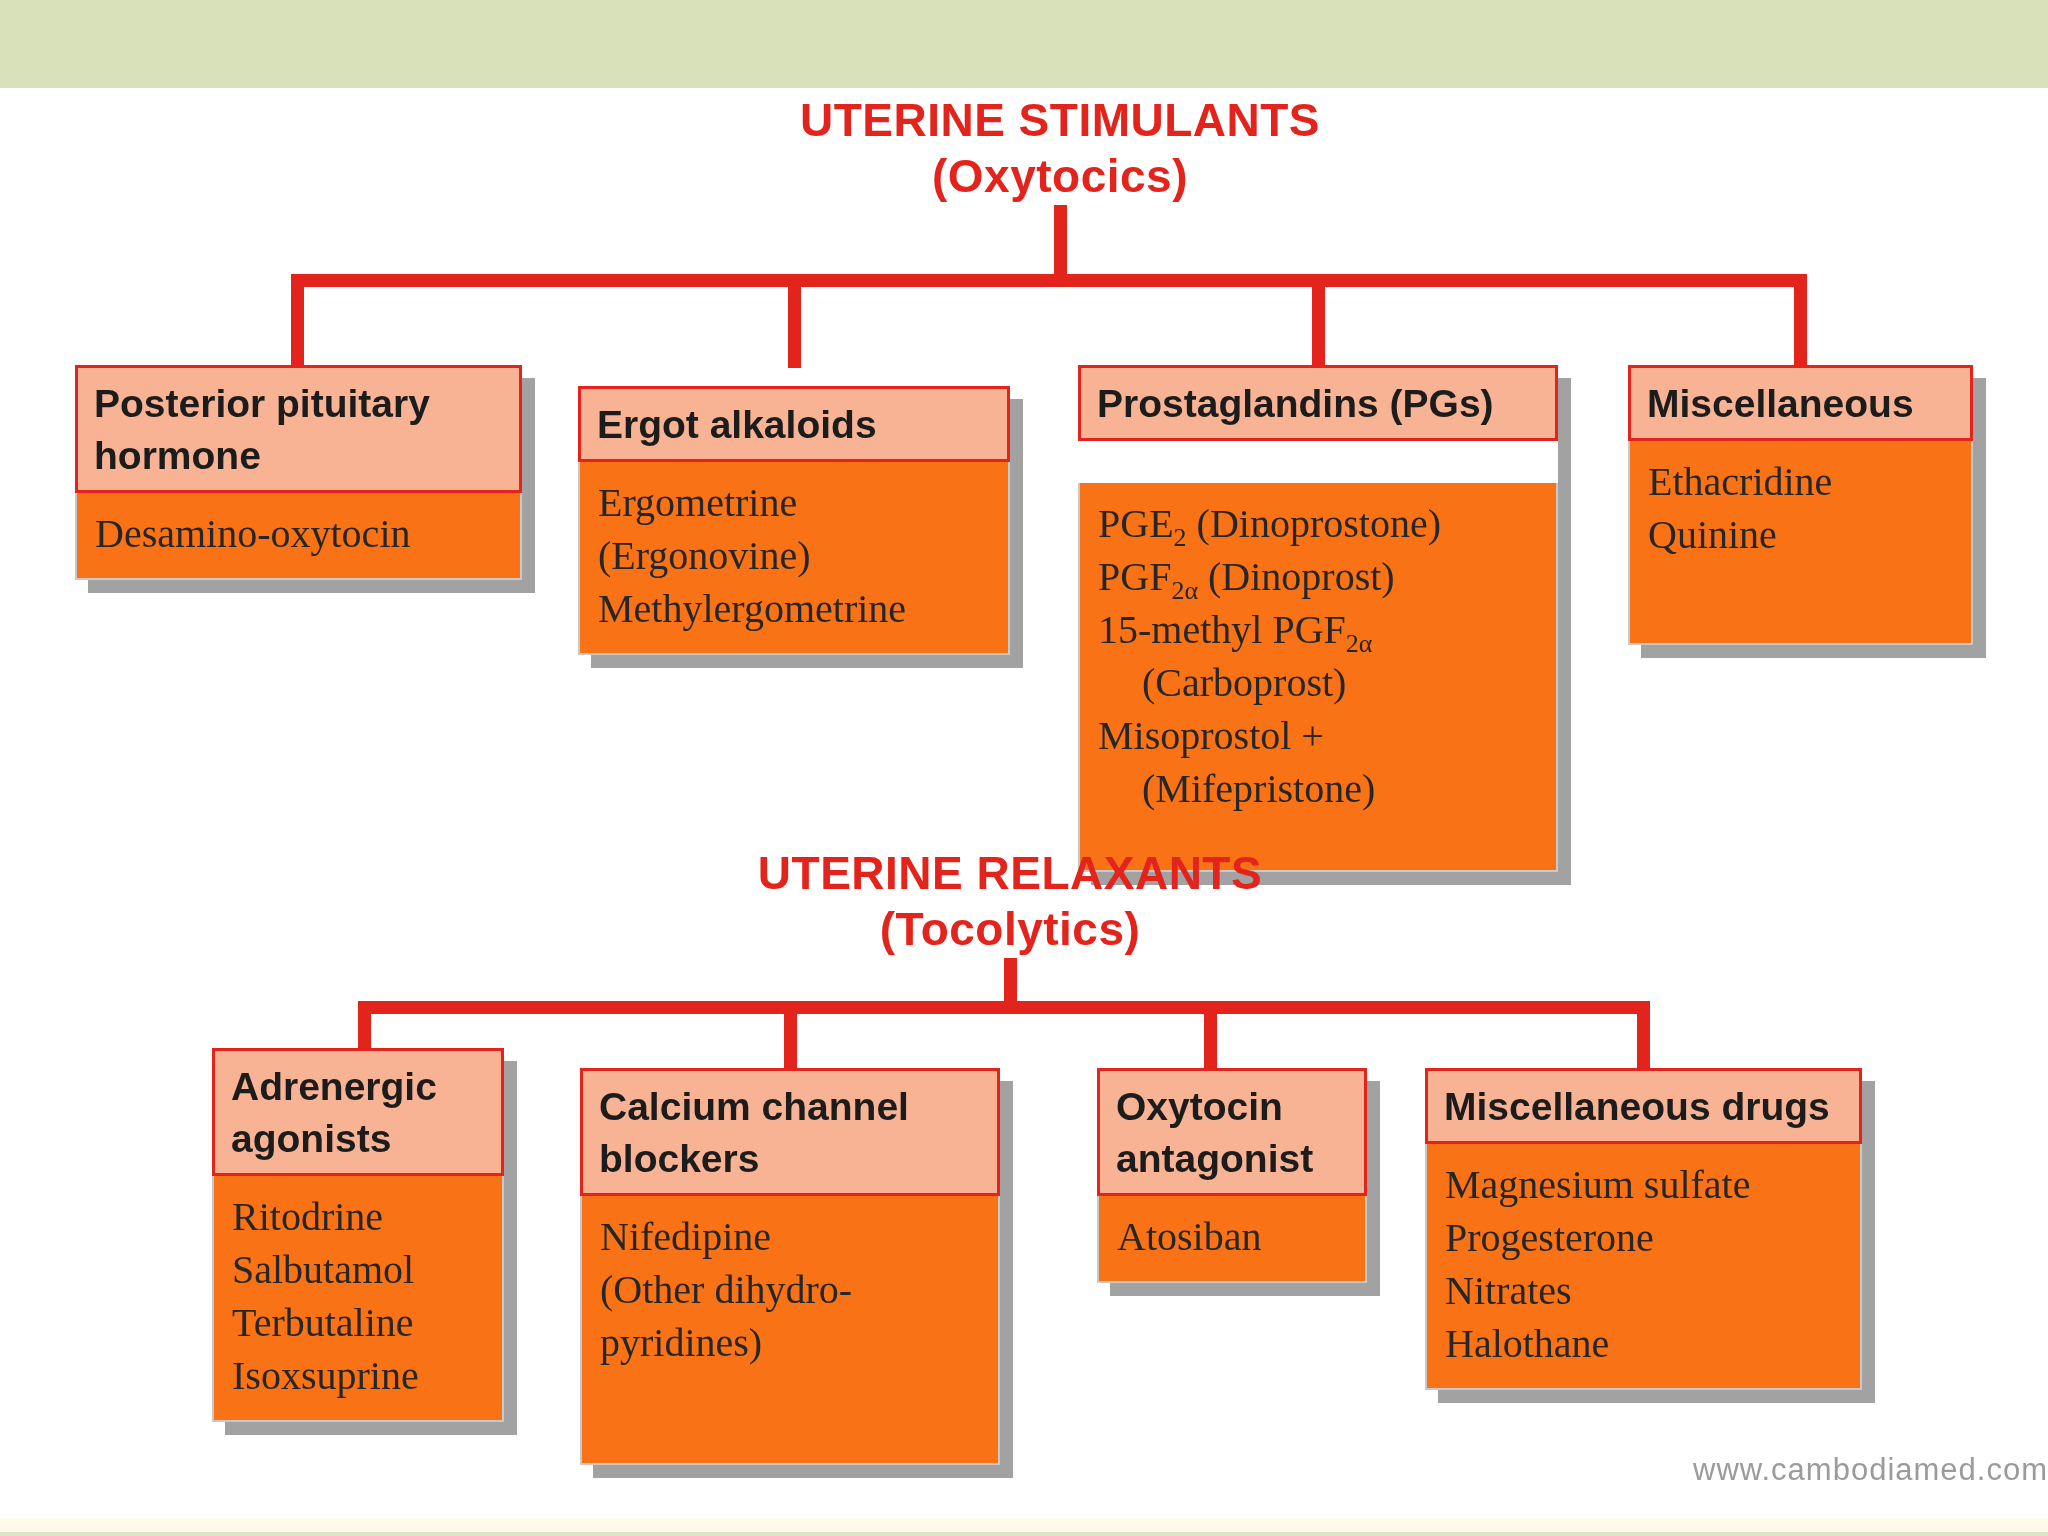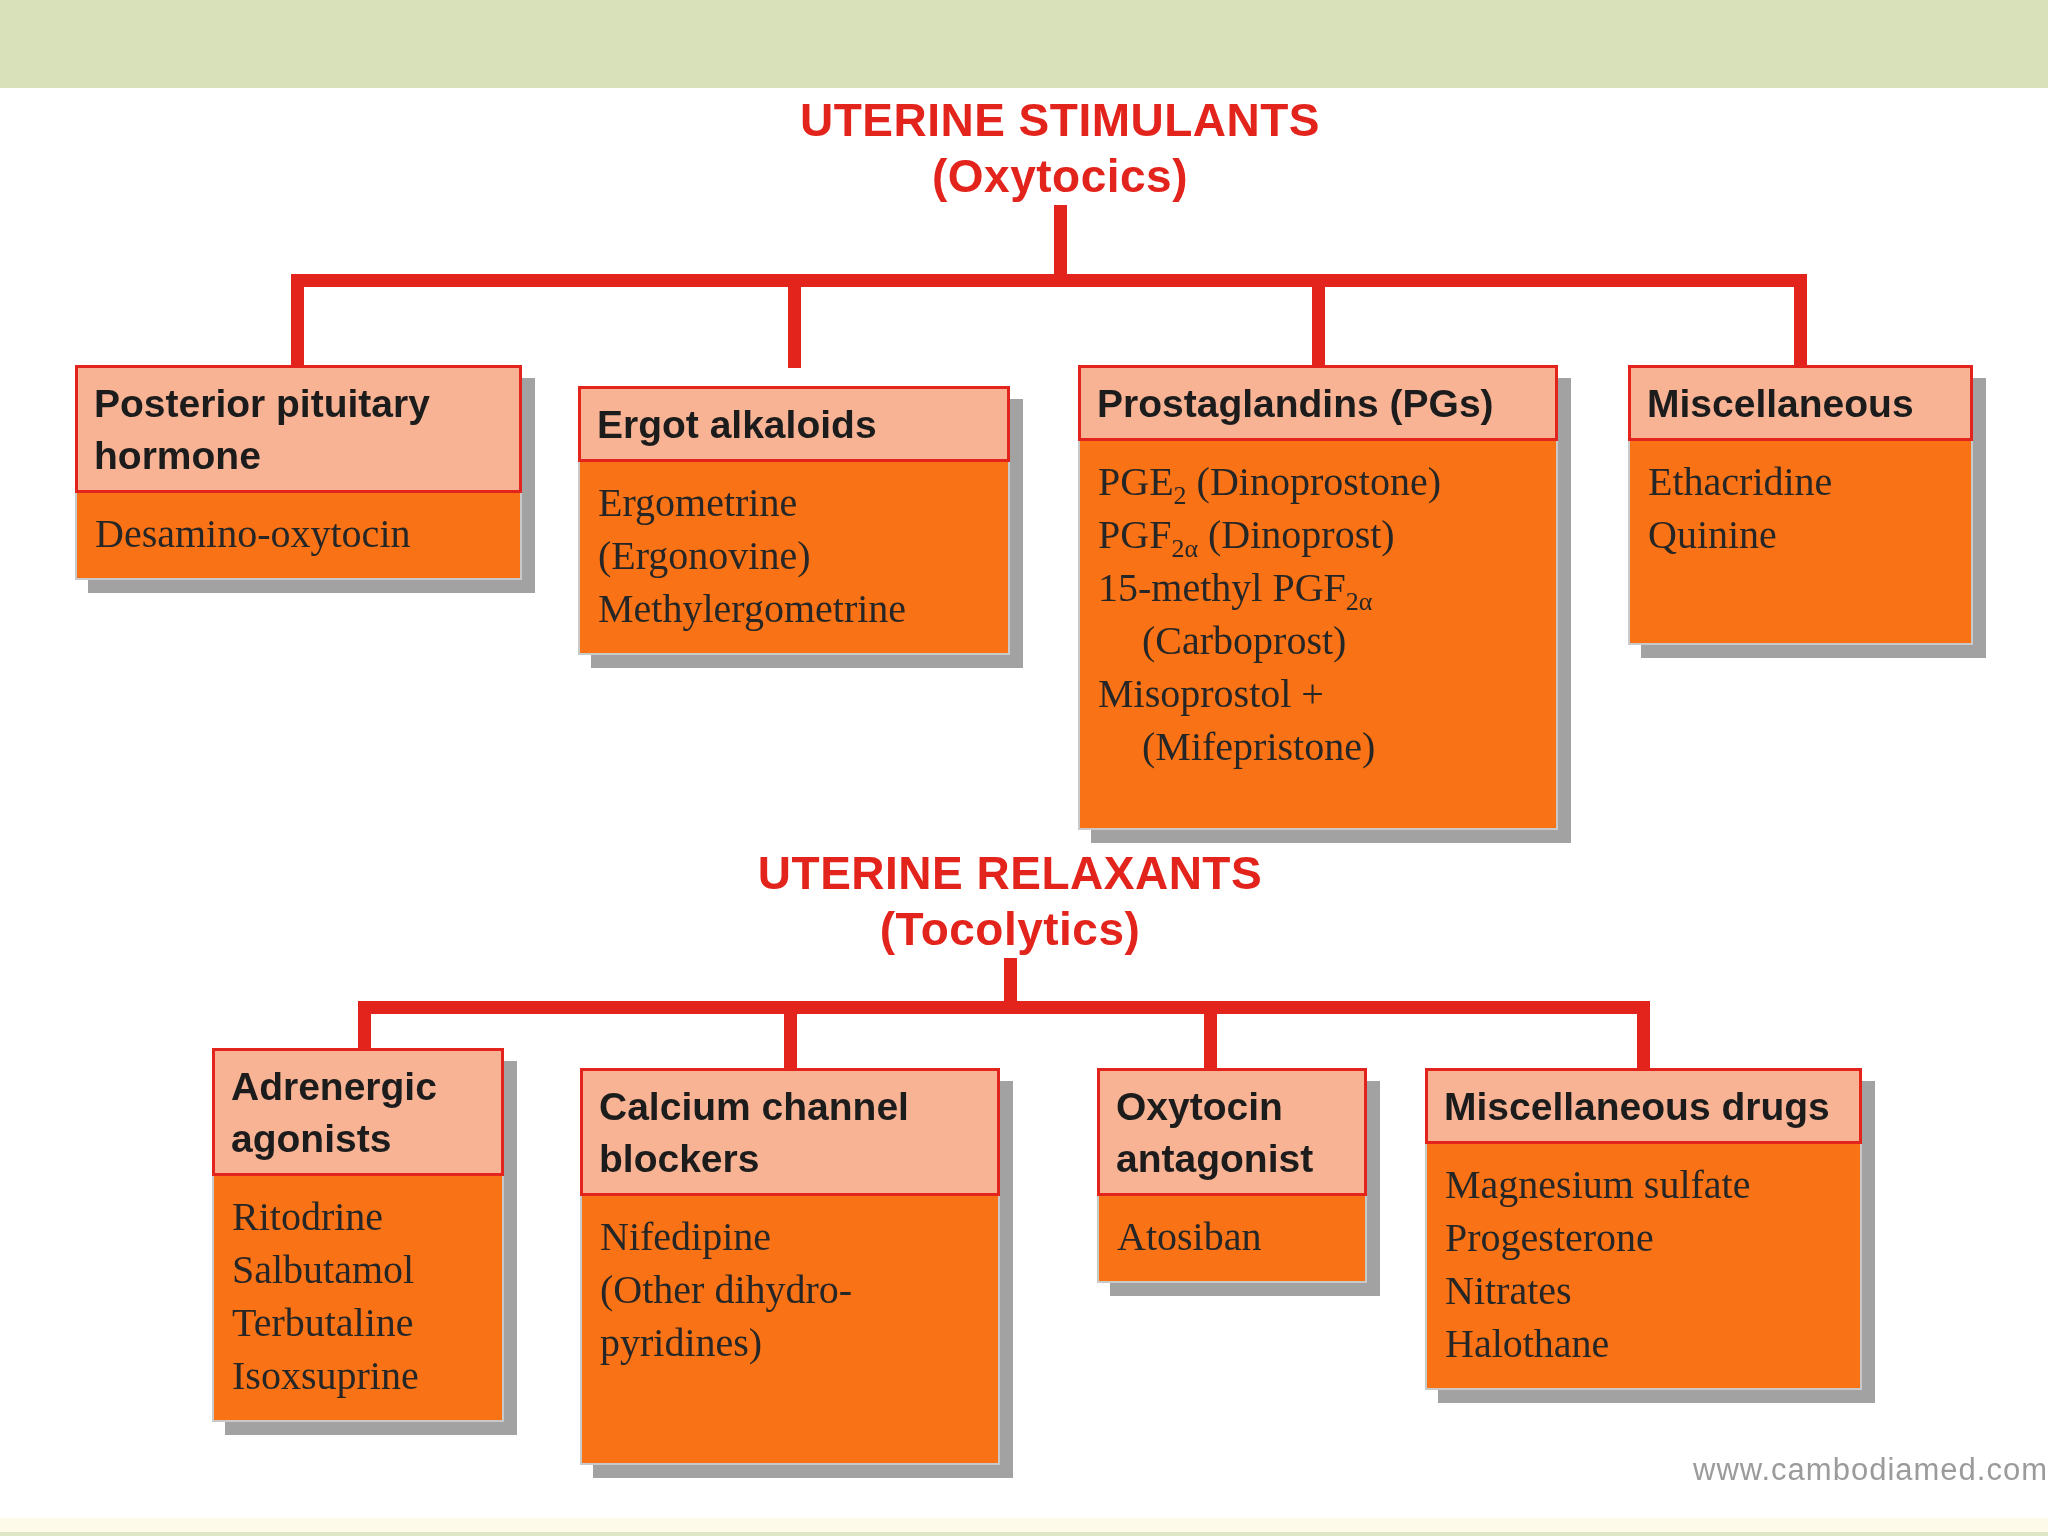--- a/index.html
+++ b/index.html
@@ -70,21 +70,21 @@
     <div class="box" style="left: 578px; top: 386px; width: 432px;">
       <div class="box-header">Ergot alkaloids</div>
       <div class="box-body">
         <div class="item">Ergometrine</div>
         <div class="item">(Ergonovine)</div>
         <div class="item">Methylergometrine</div>
       </div>
     </div>
     <div class="box" style="left: 1078px; top: 365px; width: 480px;">
       <div class="box-header">Prostaglandins (PGs)</div>
-      <div class="box-body" style="min-height: 355px;">
+      <div class="box-body" style="min-height: 355px; margin-top: 42px;">
         <div class="item">PGE<sub>2</sub> (Dinoprostone)</div>
         <div class="item">PGF<sub>2α</sub> (Dinoprost)</div>
         <div class="item">15-methyl PGF<sub>2α</sub></div>
         <div class="item indent">(Carboprost)</div>
         <div class="item">Misoprostol +</div>
         <div class="item indent">(Mifepristone)</div>
       </div>
     </div>
     <div class="box" style="left: 1628px; top: 365px; width: 345px;">
       <div class="box-header">Miscellaneous</div>

